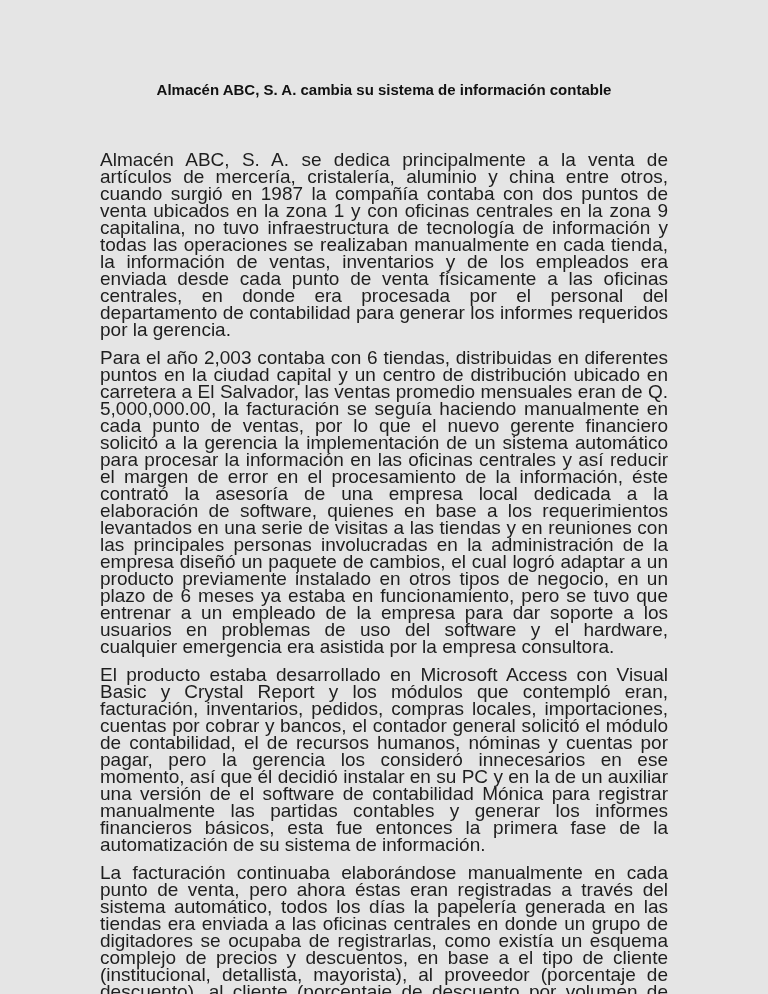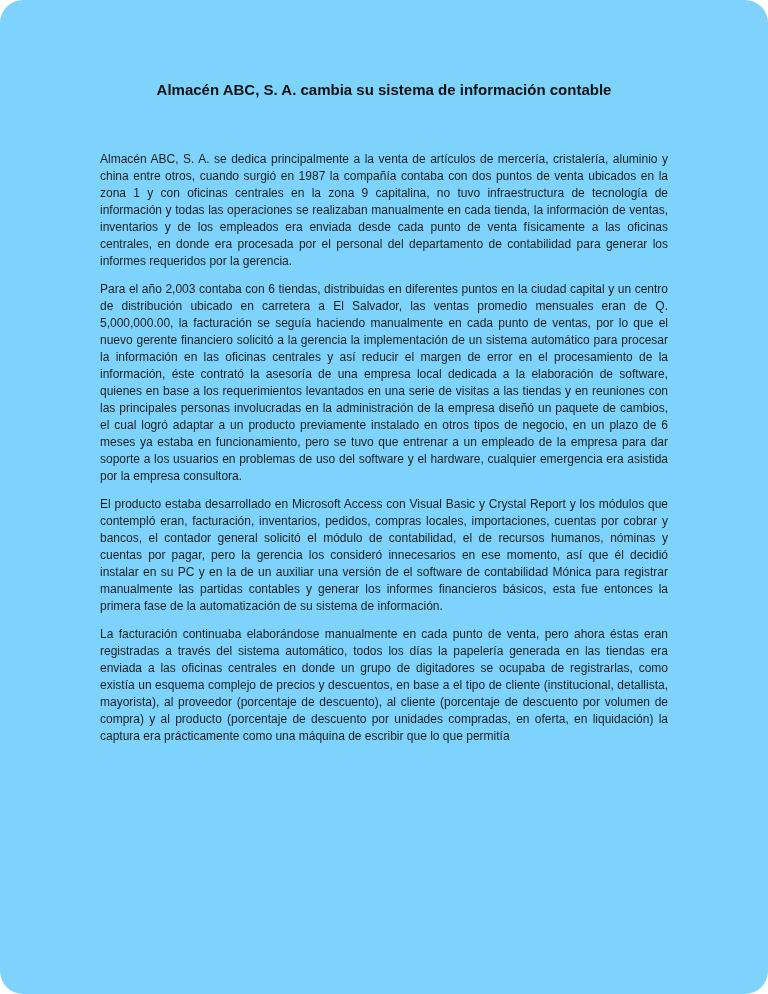--- a/index.html
+++ b/index.html
@@ -5,37 +5,36 @@
   html, body {
     margin: 0;
     padding: 0;
     background: #ffffff;
   }
   .page {
     position: relative;
     width: 768px;
     height: 994px;
     box-sizing: border-box;
-    background: #7dd3fc;
+    background: #e5e5e5;
     padding: 81px 100px 40px 100px;
     font-family: "Liberation Sans", sans-serif;
     color: #1e1e1e;
     overflow: hidden;
-    border-radius: 23px;
   }
   .doc-title {
     font-size: 15px;
     line-height: 18px;
     font-weight: bold;
     text-align: center;
     margin: 0 0 52px 0;
     color: #111111;
   }
   .doc-paragraph {
-    font-size: 12px;
+    font-size: 19px;
     line-height: 17px;
     text-align: justify;
     margin: 0 0 11px 0;
   }
 </style>
 </head>
 <body>
 
 <div class="page">
   <h1 class="doc-title">Almacén ABC, S. A. cambia su sistema de información contable</h1>

